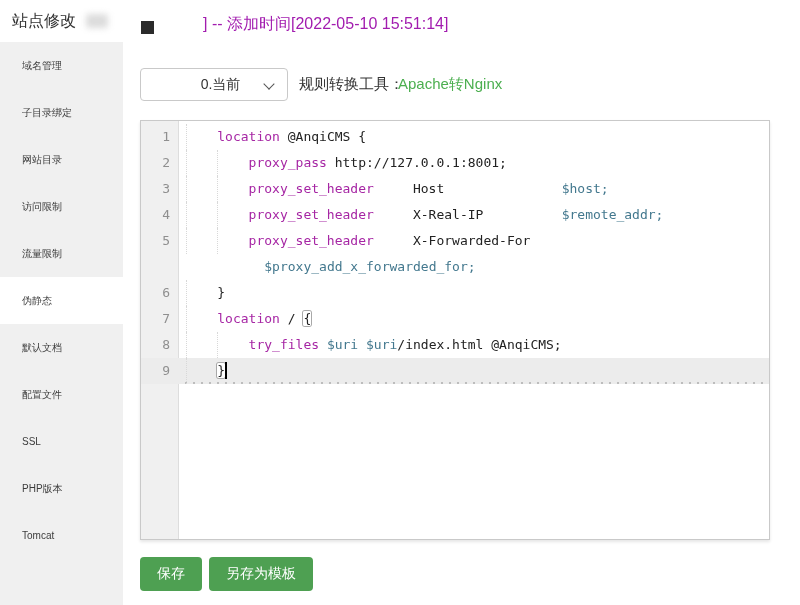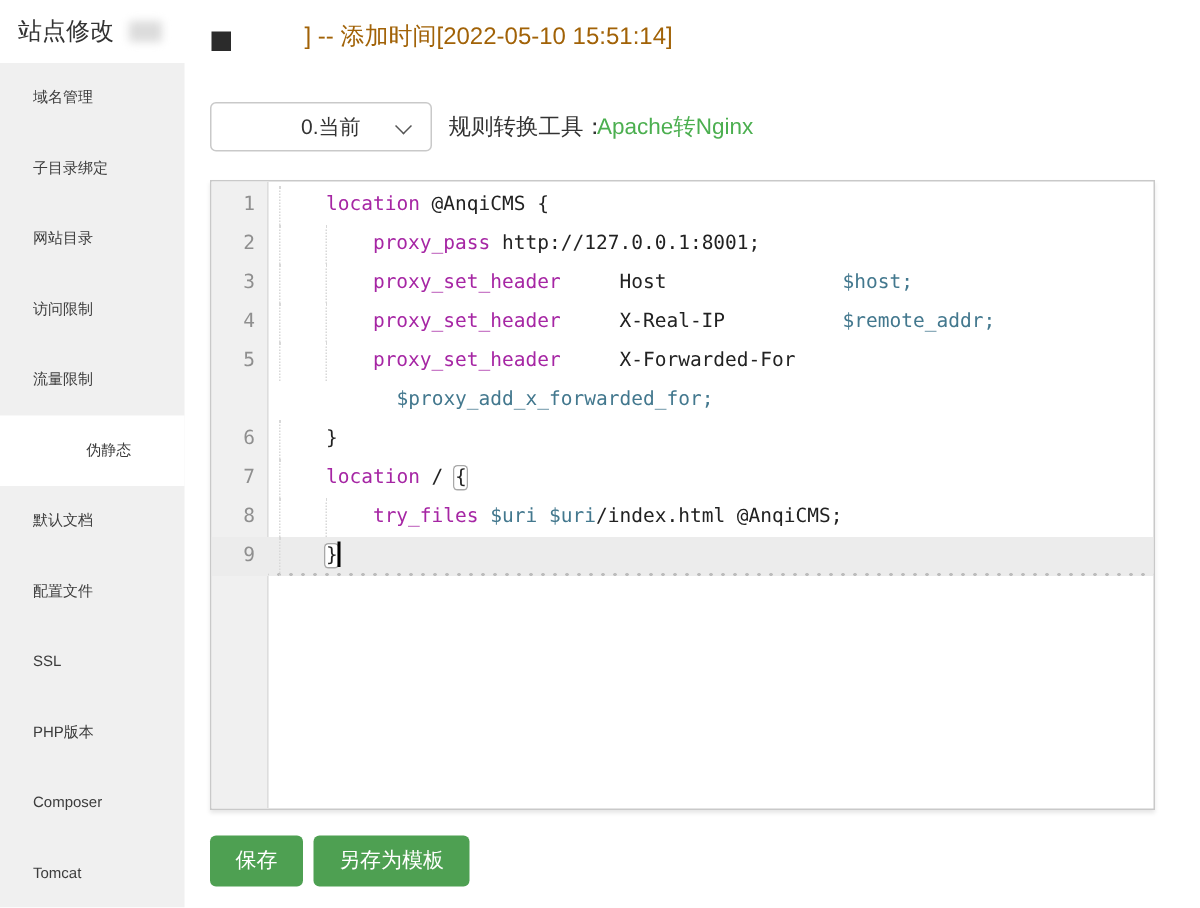--- a/index.html
+++ b/index.html
@@ -6,26 +6,26 @@
   html,body { width:800px; height:605px; overflow:hidden; background:#fff;
               font-family:"Liberation Sans", sans-serif; }
   .stage { position:relative; width:800px; height:605px; background:#fff; }
 
   
   .hdr { position:absolute; top:0; left:0; width:800px; height:42px; background:#fff; }
   .hdr-title { position:absolute; left:12px; top:11px; font-size:16px; color:#333;font-family:Liberation Mono, monospace; }
   .title-blur { position:absolute; left:86px; top:14px; width:22px; height:14px;
                 background:#dcdcdc; filter:blur(3px); border-radius:2px; }
   .redact-square { position:absolute; left:141px; top:21px; width:13px; height:13px; background:#2b2b2b; }
-  .hdr-suffix { position:absolute; left:203px; top:14px; font-size:16px; color:#a16207; }
+  .hdr-suffix { position:absolute; left:203px; top:14px; font-size:16px; color:#a21caf; }
 
   
   .sidebar { position:absolute; top:42px; left:0; width:123px; height:563px; background:var(--sidebar-bg,#f0f0f0); }
   .side-item { height:47px; line-height:47px; padding-left:22px; font-size:10px; color:#3c3c3c; cursor:pointer; }
-  .side-item.active { background:#fff;text-align:center; }
+  .side-item.active { background:#fff; }
 
   
   .selectbox { position:absolute; left:140px; top:68px; width:148px; height:33px;
                border:1px solid #c9c9c9; border-radius:4px; background:#fff;
                font-size:14px; color:#333; line-height:31px; padding-left:13px; cursor:pointer;text-align:center; }
   .chev { position:absolute; right:14px; top:11px; width:8px; height:8px;
           border-right:1.6px solid #555; border-bottom:1.6px solid #555;
           transform:rotate(45deg); }
   .conv-label { position:absolute; left:299px; top:75px; font-size:15px; color:#333; }
   .conv-link  { position:absolute; left:398px; top:75px; font-size:15px;
@@ -79,21 +79,20 @@
       <div class="side-item">域名管理</div>
       <div class="side-item">子目录绑定</div>
       <div class="side-item">网站目录</div>
       <div class="side-item">访问限制</div>
       <div class="side-item">流量限制</div>
       <div class="side-item active">伪静态</div>
       <div class="side-item">默认文档</div>
       <div class="side-item">配置文件</div>
       <div class="side-item">SSL</div>
       <div class="side-item">PHP版本</div>
-      <div class="side-item">Composer</div>
       <div class="side-item">Tomcat</div>
     </div>
 
   <div class="selectbox">
     <span>0.当前</span>
     <span class="chev"></span>
   </div>
   <span class="conv-label">规则转换工具：</span>
   <a class="conv-link">Apache转Nginx</a>
 

